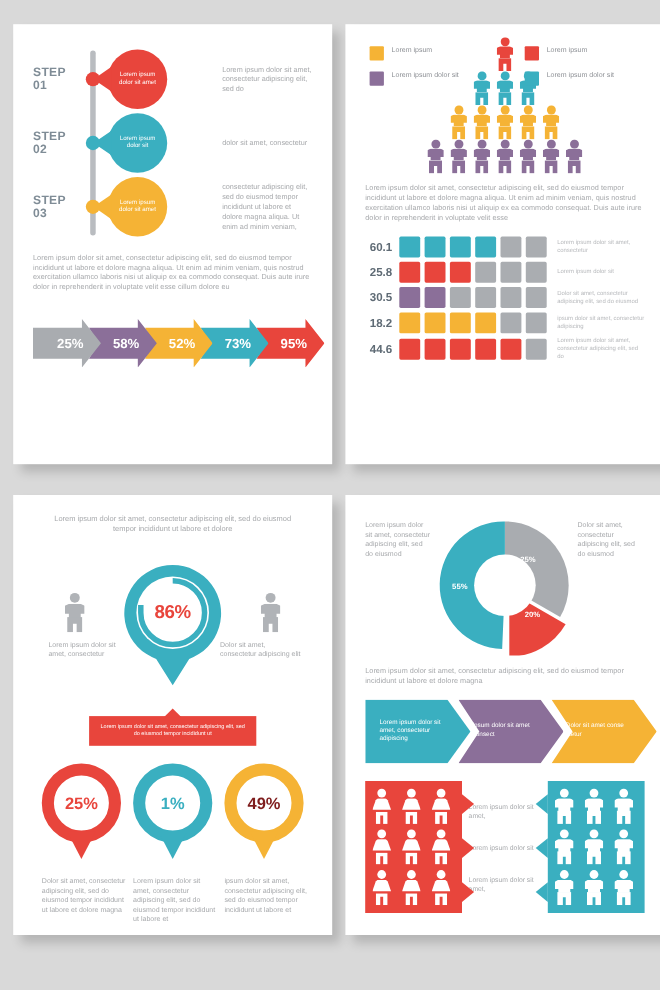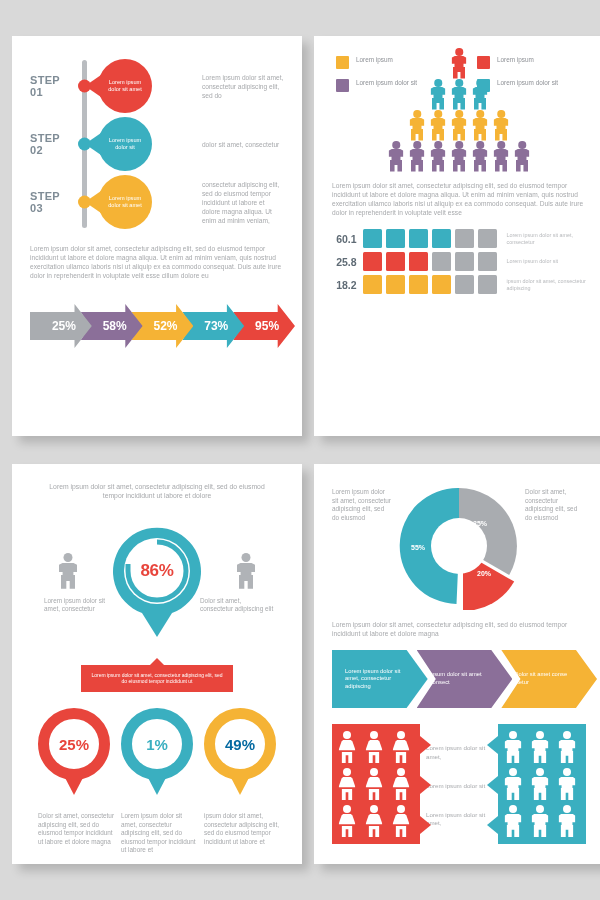--- a/index.html
+++ b/index.html
@@ -9,21 +9,21 @@
     font-family:"Liberation Sans", sans-serif;
     overflow:hidden;
     position:relative;
   }
   .sheet-grid{
     position:absolute;inset:0;
     display:grid;
     grid-template-columns:290px 290px;
     grid-template-rows:400px 400px;
     column-gap:12px;row-gap:28px;
-    padding:36px 8px 0 12px;
+    padding:22px 8px 0 12px;
     box-sizing:border-box;
   }
   .panel{
     background:#ffffff;
     position:relative;
     box-shadow:7px 7px 9px rgba(0,0,0,0.17);
     box-sizing:border-box;
     overflow:hidden;
   }
   .pad{padding:18px 18px 0 18px;box-sizing:border-box;height:100%;}
@@ -380,30 +380,54 @@
               <div class="cell" style="background: rgb(232, 69, 60);"></div>
               <div class="cell" style="background: rgb(232, 69, 60);"></div>
               <div class="cell" style="background: rgb(232, 69, 60);"></div>
               <div class="cell"></div>
               <div class="cell"></div>
               <div class="cell"></div>
             </div>
             <div class="mtxt">Lorem ipsum dolor sit</div>
           </div>
           <div class="mrow">
+            <div class="mval">30.5</div>
+            <div class="cells">
+              <div class="cell" style="background: rgb(139, 111, 153);"></div>
+              <div class="cell" style="background: rgb(139, 111, 153);"></div>
+              <div class="cell"></div>
+              <div class="cell"></div>
+              <div class="cell"></div>
+              <div class="cell"></div>
+            </div>
+            <div class="mtxt">Dolor sit amet, consectetur adipiscing elit, sed do eiusmod</div>
+          </div>
+          <div class="mrow">
             <div class="mval">18.2</div>
             <div class="cells">
               <div class="cell" style="background: rgb(245, 179, 53);"></div>
               <div class="cell" style="background: rgb(245, 179, 53);"></div>
               <div class="cell" style="background: rgb(245, 179, 53);"></div>
               <div class="cell" style="background: rgb(245, 179, 53);"></div>
               <div class="cell"></div>
               <div class="cell"></div>
             </div>
             <div class="mtxt">ipsum dolor sit amet, consectetur adipiscing</div>
+          </div>
+          <div class="mrow">
+            <div class="mval">44.6</div>
+            <div class="cells">
+              <div class="cell" style="background: rgb(232, 69, 60);"></div>
+              <div class="cell" style="background: rgb(232, 69, 60);"></div>
+              <div class="cell" style="background: rgb(232, 69, 60);"></div>
+              <div class="cell" style="background: rgb(232, 69, 60);"></div>
+              <div class="cell" style="background: rgb(232, 69, 60);"></div>
+              <div class="cell"></div>
+            </div>
+            <div class="mtxt">Lorem ipsum dolor sit amet, consectetur adipiscing elit, sed do</div>
           </div>
         </div>
     </div>
   </div>
 
   <div class="panel">
     <div class="pad">
       <div class="p3-head">Lorem ipsum dolor sit amet, consectetur adipiscing elit, sed do eiusmod tempor incididunt ut labore et dolore</div>
 
       <div class="gauge-area">
@@ -446,21 +470,21 @@
             <div class="pin-txt">Dolor sit amet, consectetur adipiscing elit, sed do eiusmod tempor incididunt ut labore et dolore magna</div>
           </div>
           <div class="pincol">
             <div class="pin" style="color: rgb(58, 175, 192);">
               <div class="pv" style="color: rgb(58, 175, 192);">1%</div>
             </div>
             <div class="pin-txt">Lorem ipsum dolor sit amet, consectetur adipiscing elit, sed do eiusmod tempor incididunt ut labore et</div>
           </div>
           <div class="pincol">
             <div class="pin" style="color: rgb(245, 179, 53);">
-              <div class="pv" style="color: #0369a1;">49%</div>
+              <div class="pv" style="color: #7f1d1d;">49%</div>
             </div>
             <div class="pin-txt">ipsum dolor sit amet, consectetur adipiscing elit, sed do eiusmod tempor incididunt ut labore et</div>
           </div>
         </div>
     </div>
   </div>
 
   <div class="panel">
     <div class="pad">
       <div class="p4-top">

